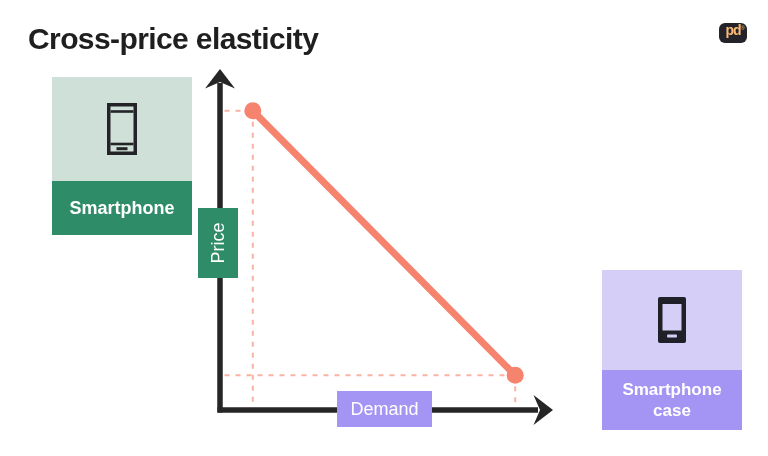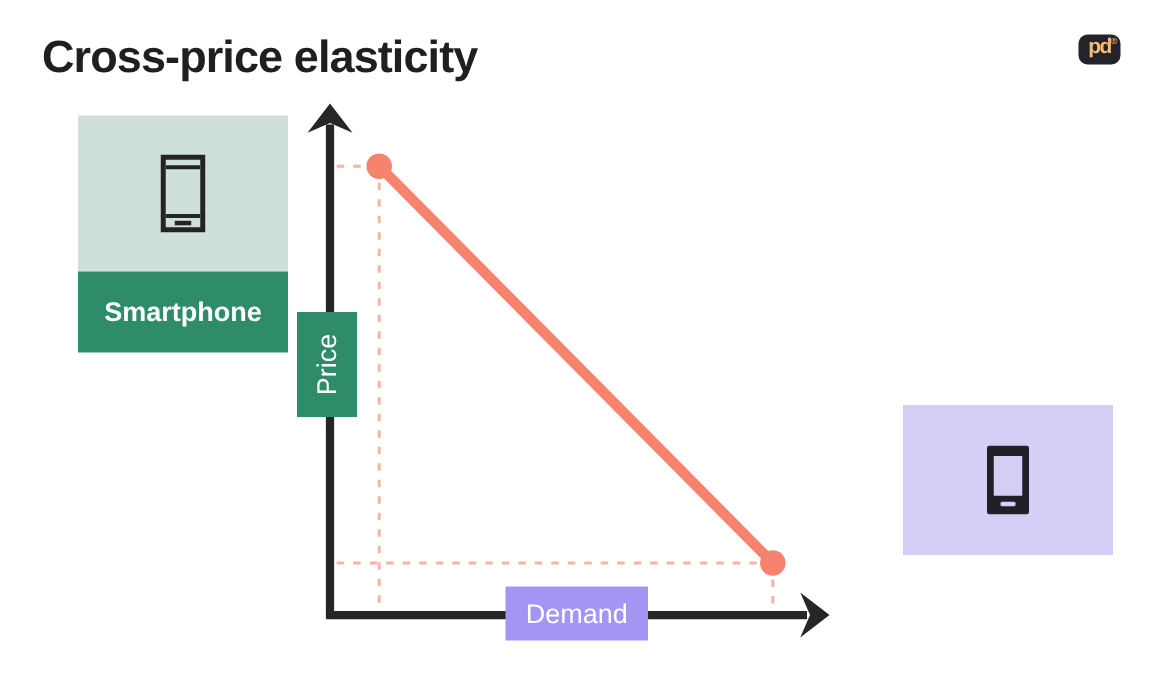--- a/index.html
+++ b/index.html
@@ -58,20 +58,21 @@
 </div>
 
 <div class="card card-case">
   <div class="icon-area">
     <svg width="28" height="46" viewBox="0 0 28 46">
       <rect x="0" y="0" width="28" height="46" rx="2" fill="#202028"></rect>
       <rect x="4.5" y="7" width="19" height="26.5" fill="#d5cff7"></rect>
       <rect x="9" y="37.5" width="10" height="3" rx="1" fill="#d5cff7"></rect>
     </svg>
   </div>
+  <div class="label">Smartphone case</div>
 </div>
 
 <div class="chart-wrap">
   <svg id="chart-svg" width="390" height="390" viewBox="0 0 390 390">
 
     <g>
       <line x1="35" y1="28" x2="35" y2="357.5" stroke="#262626" stroke-width="5.5"></line>
       <polygon points="35,14 20,33.5 35,27 50,33.5" fill="#262626"></polygon>
       <line x1="32.5" y1="355" x2="353" y2="355" stroke="#262626" stroke-width="5.5"></line>
       <polygon points="368,355 348.5,340 355,355 348.5,370" fill="#262626"></polygon>

